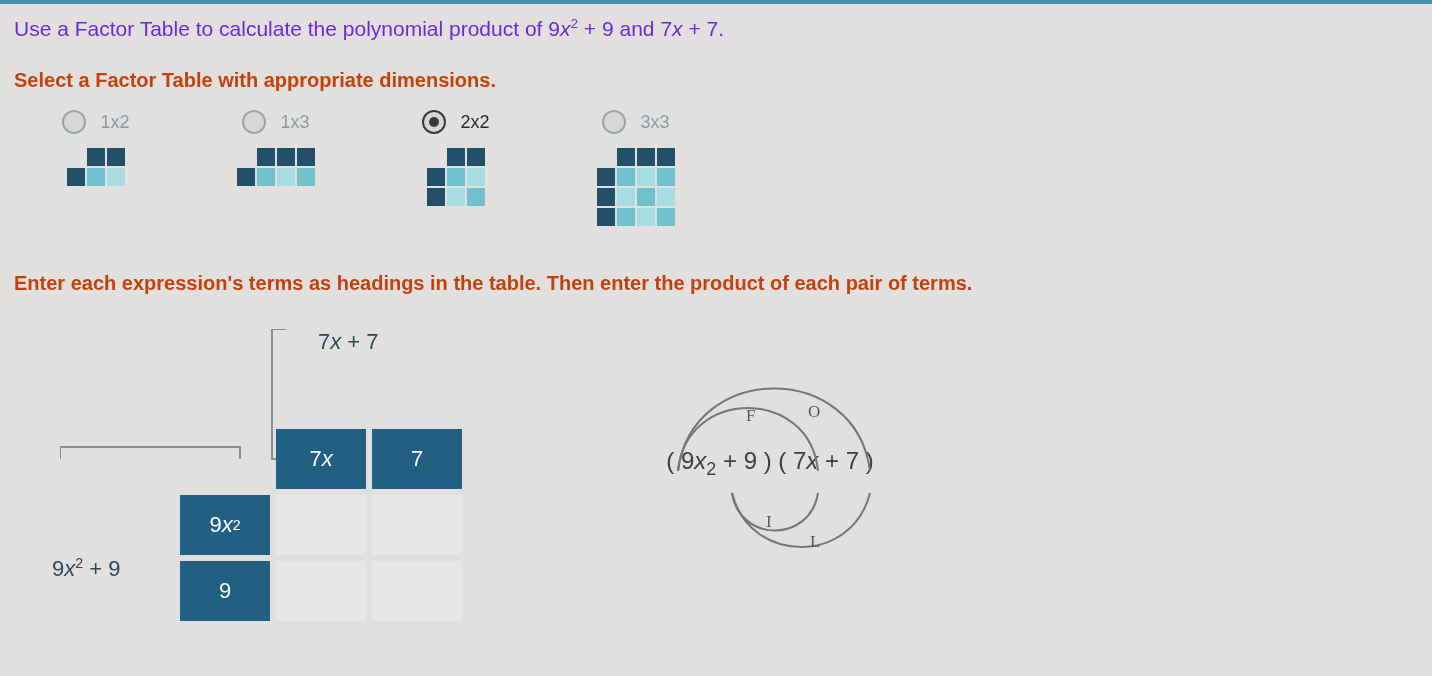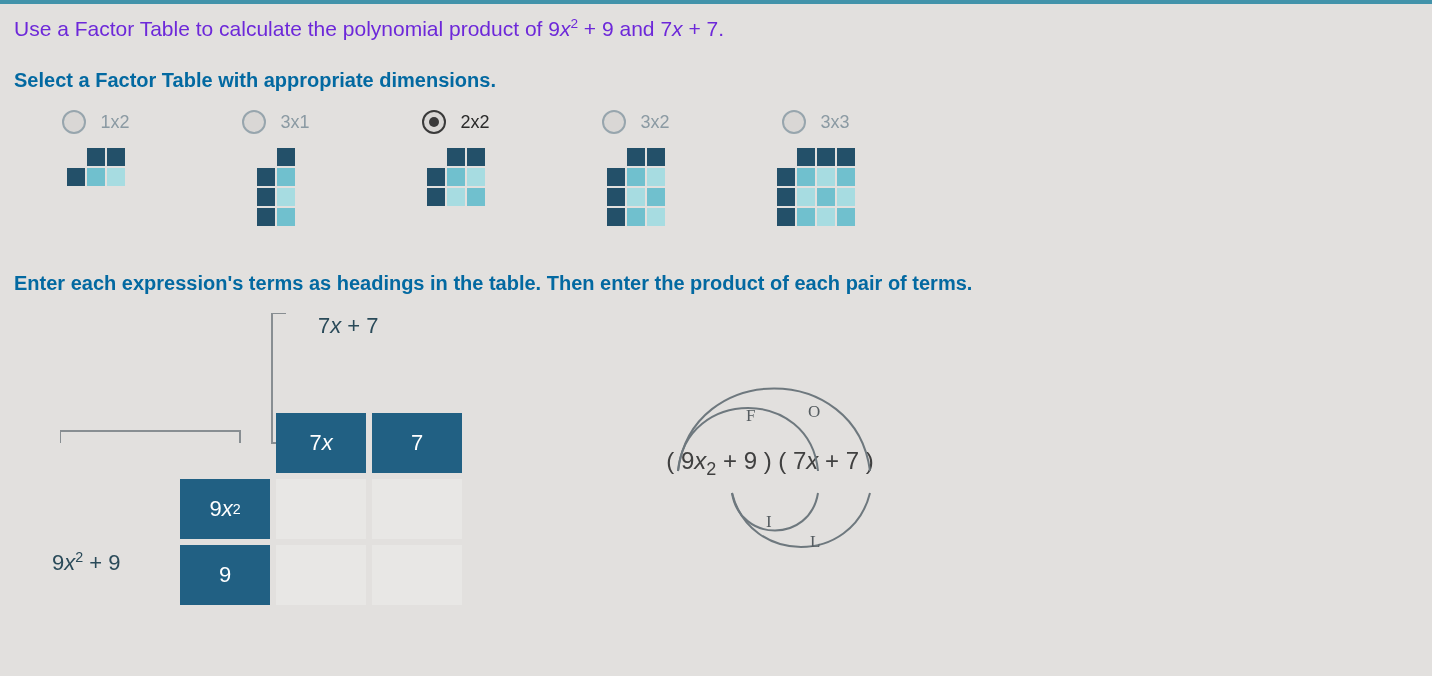--- a/index.html
+++ b/index.html
@@ -21,21 +21,21 @@
     .question {
       padding: 10px 14px 14px 14px;
       font-size: 21px;
       color: #6d28d9;
     }
     .question sup { font-size: 0.65em; vertical-align: super; }
     .question .it { font-style: italic; }
     .section-heading {
       font-weight: bold;
       font-size: 20px;
-      color: #0369a1;
+      color: #c2410c;
       padding: 14px 14px 12px 14px;
     }
     .options-row {
       display: flex;
       align-items: center;
       gap: 0;
       padding: 0 0 0 6px;
     }
     .option {
       display: flex;
@@ -82,32 +82,33 @@
     .factor-area {
       display: flex;
       align-items: flex-start;
       gap: 120px;
       padding: 6px 14px 0 60px;
     }
     .factor-table {
       position: relative;
       width: 420px;
       height: 300px;
+      margin-top: 16px;
     }
     .top-bracket-label {
       position: absolute;
       top: 0;
       left: 258px;
       font-size: 22px;
       color: #2a4a59;
     }
     .top-bracket-label .it { font-style: italic; }
     .left-bracket-label {
       position: absolute;
-      top: 236px; left: -8px;
+      top: 226px; left: -8px;
       font-size: 22px;
       color: #2a4a59;
     }
     .left-bracket-label .it { font-style: italic; }
     .left-bracket-label sup { font-size: 0.65em; }
     .ft-grid {
       position: absolute;
       top: 100px;
       left: 120px;
       display: grid;
@@ -173,73 +174,51 @@
           <div class="cell c-dark"></div>
           <div class="cell c-dark"></div>
           <div class="cell c-mid"></div>
           <div class="cell c-light"></div>
         </div>
       </div>
     </div>
     <div class="option">
       <div class="radio-row">
         <div class="radio"></div>
-        <div class="radio-label">3x1</div>
-      </div>
-      <div class="thumb-wrap">
-        <div class="grid" style="grid-template-columns: repeat(2, 18px); grid-template-rows: repeat(4, 18px);">
-          <div class="cell c-blank"></div>
-          <div class="cell c-dark"></div>
-          <div class="cell c-dark"></div>
-          <div class="cell c-mid"></div>
-          <div class="cell c-dark"></div>
-          <div class="cell c-light"></div>
-          <div class="cell c-dark"></div>
+        <div class="radio-label">1x3</div>
+      </div>
+      <div class="thumb-wrap">
+        <div class="grid" style="grid-template-columns: repeat(4, 18px); grid-template-rows: repeat(2, 18px);">
+          <div class="cell c-blank"></div>
+          <div class="cell c-dark"></div>
+          <div class="cell c-dark"></div>
+          <div class="cell c-dark"></div>
+          <div class="cell c-dark"></div>
+          <div class="cell c-mid"></div>
+          <div class="cell c-light"></div>
           <div class="cell c-mid"></div>
         </div>
       </div>
     </div>
     <div class="option">
       <div class="radio-row">
         <div class="radio selected"></div>
         <div class="radio-label active">2x2</div>
       </div>
       <div class="thumb-wrap">
         <div class="grid" style="grid-template-columns: repeat(3, 18px); grid-template-rows: repeat(3, 18px);">
           <div class="cell c-blank"></div>
           <div class="cell c-dark"></div>
           <div class="cell c-dark"></div>
           <div class="cell c-dark"></div>
           <div class="cell c-mid"></div>
           <div class="cell c-light"></div>
           <div class="cell c-dark"></div>
           <div class="cell c-light"></div>
           <div class="cell c-mid"></div>
-        </div>
-      </div>
-    </div>
-    <div class="option">
-      <div class="radio-row">
-        <div class="radio"></div>
-        <div class="radio-label">3x2</div>
-      </div>
-      <div class="thumb-wrap">
-        <div class="grid" style="grid-template-columns: repeat(3, 18px); grid-template-rows: repeat(4, 18px);">
-          <div class="cell c-blank"></div>
-          <div class="cell c-dark"></div>
-          <div class="cell c-dark"></div>
-          <div class="cell c-dark"></div>
-          <div class="cell c-mid"></div>
-          <div class="cell c-light"></div>
-          <div class="cell c-dark"></div>
-          <div class="cell c-light"></div>
-          <div class="cell c-mid"></div>
-          <div class="cell c-dark"></div>
-          <div class="cell c-mid"></div>
-          <div class="cell c-light"></div>
         </div>
       </div>
     </div>
     <div class="option">
       <div class="radio-row">
         <div class="radio"></div>
         <div class="radio-label">3x3</div>
       </div>
       <div class="thumb-wrap">
         <div class="grid" style="grid-template-columns: repeat(4, 18px); grid-template-rows: repeat(4, 18px);">

